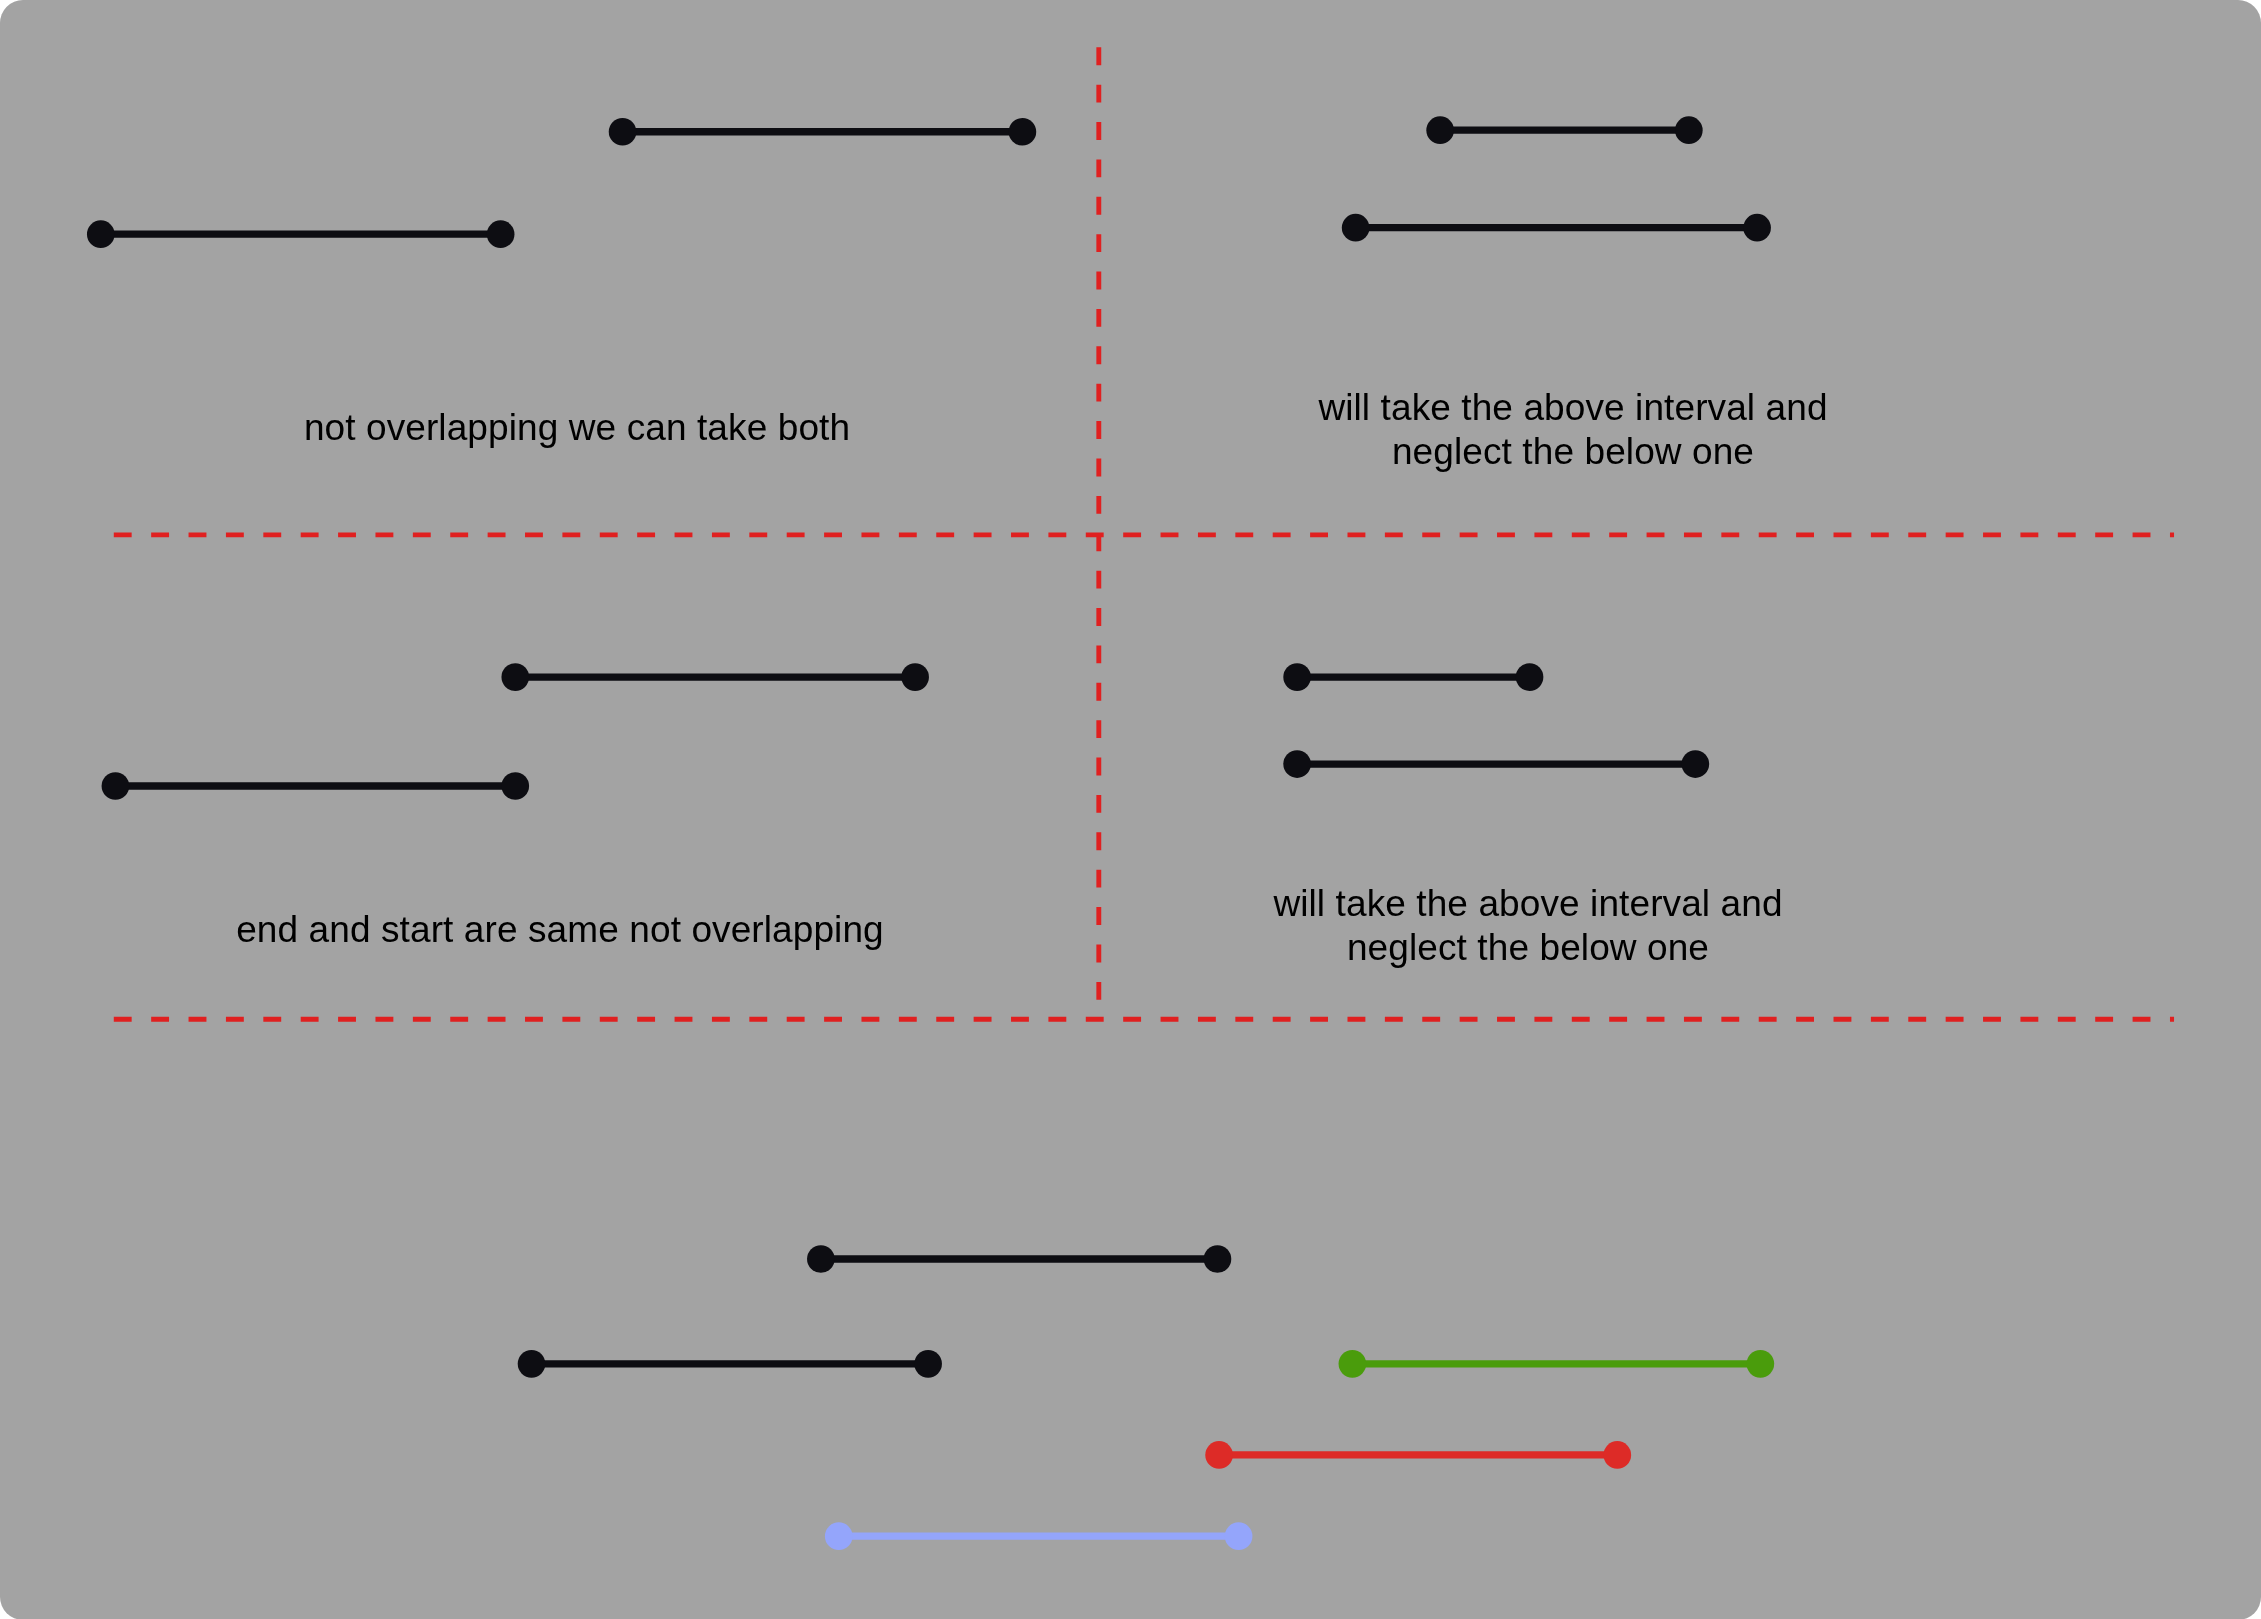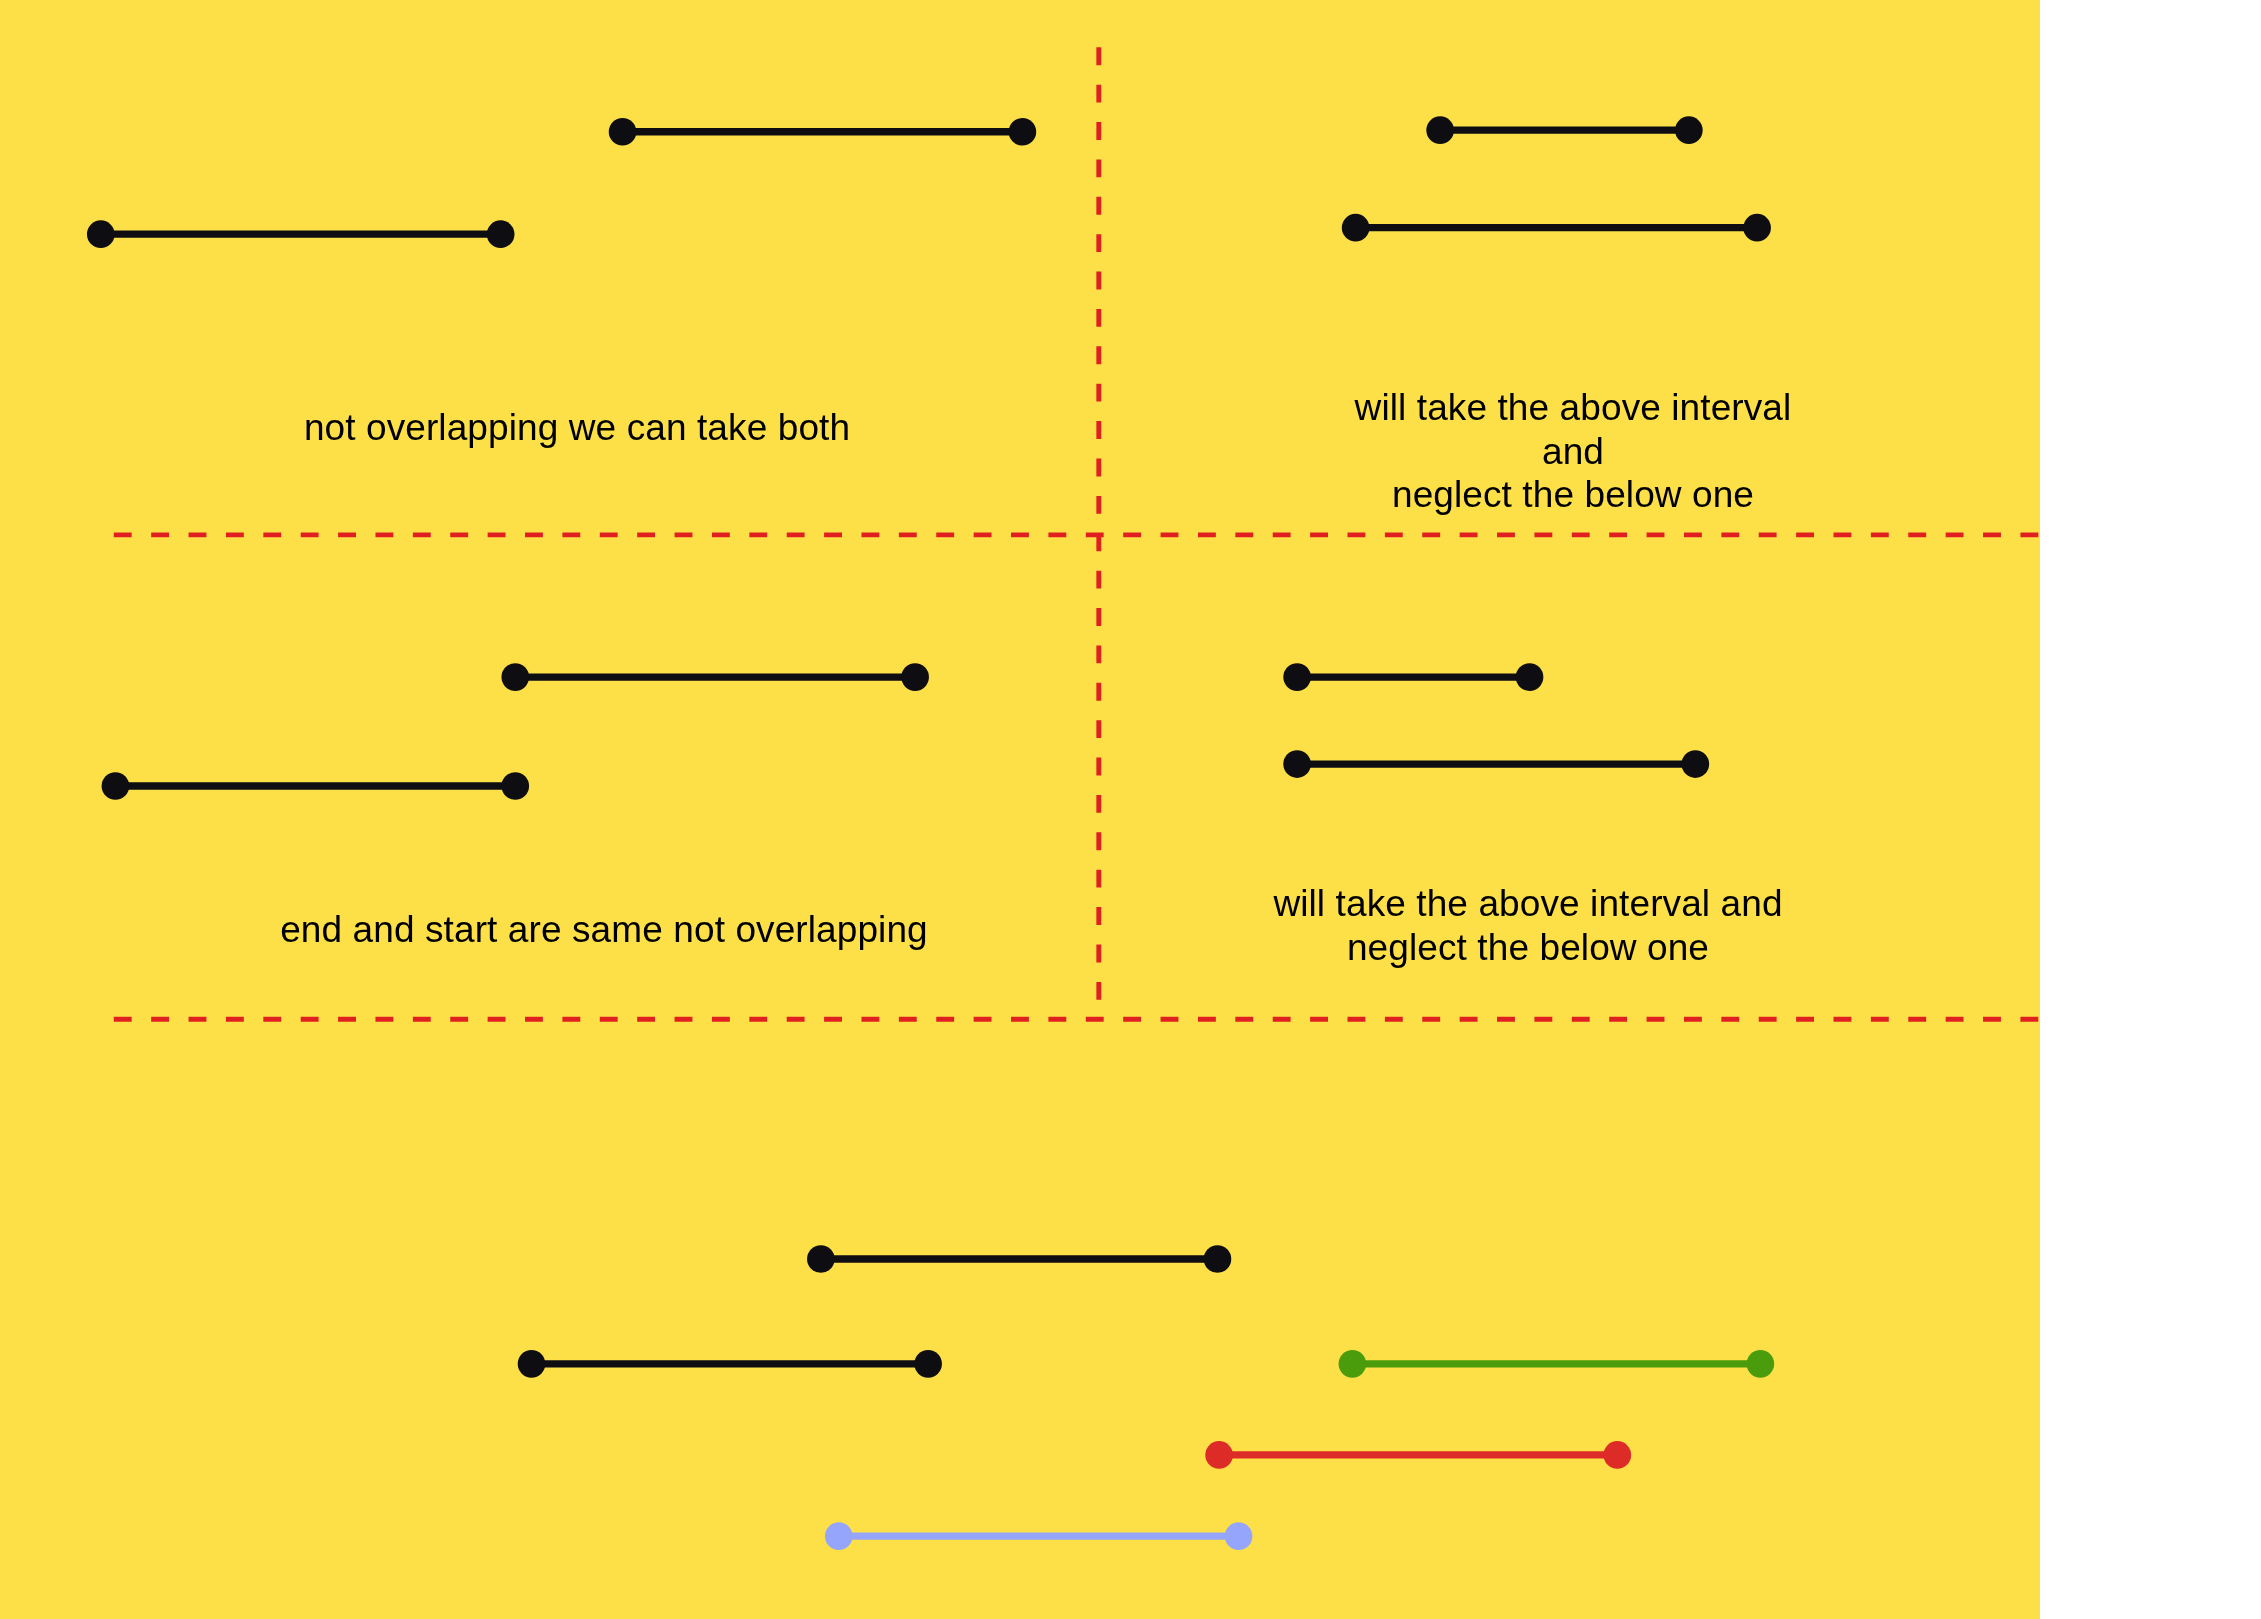--- a/index.html
+++ b/index.html
@@ -6,24 +6,25 @@
   html, body {
     margin: 0;
     padding: 0;
     background: #ffffff;
   }
   body {
     font-family: "Liberation Sans", "DejaVu Sans", sans-serif;
   }
   #canvas {
     position: relative;
-    width: 2040px;
+    width: 2261px;
     height: 1620px;
-    background: #fde047;
+    background: #a3a3a3;
     overflow: hidden;
+    border-radius: 23px;
   }
   svg.layer {
     position: absolute;
     left: 0;
     top: 0;
     width: 2261px;
     height: 1620px;
   }
   .caption {
     position: absolute;
@@ -115,18 +116,18 @@
           <line x1="1032" y1="1890" x2="1524" y2="1890" stroke="#94a5fb" stroke-width="9"></line>
           <circle cx="1032" cy="1890" r="17" fill="#94a5fb"></circle>
           <circle cx="1524" cy="1890" r="17" fill="#94a5fb"></circle>
         </g>
       </g>
   </svg>
 
   <div class="caption single" style="left: 577px; top: 406px; transform: translate(-50%, 0px);">not overlapping we can take both</div>
   <div class="caption" style="left: 1573px; top: 386px; transform: translate(-50%, 0px);">will take the above interval and
 neglect the below one</div>
-  <div class="caption single" style="left: 604px; top: 908px; transform: translate(-50%, 0px);">end and start are same not overlapping</div>
+  <div class="caption single" style="left: 560px; top: 908px; transform: translate(-50%, 0px);">end and start are same not overlapping</div>
   <div class="caption" style="left: 1528px; top: 882px; transform: translate(-50%, 0px);">will take the above interval and
 neglect the below one</div>
 
 </div>
 
 
 </body></html>

